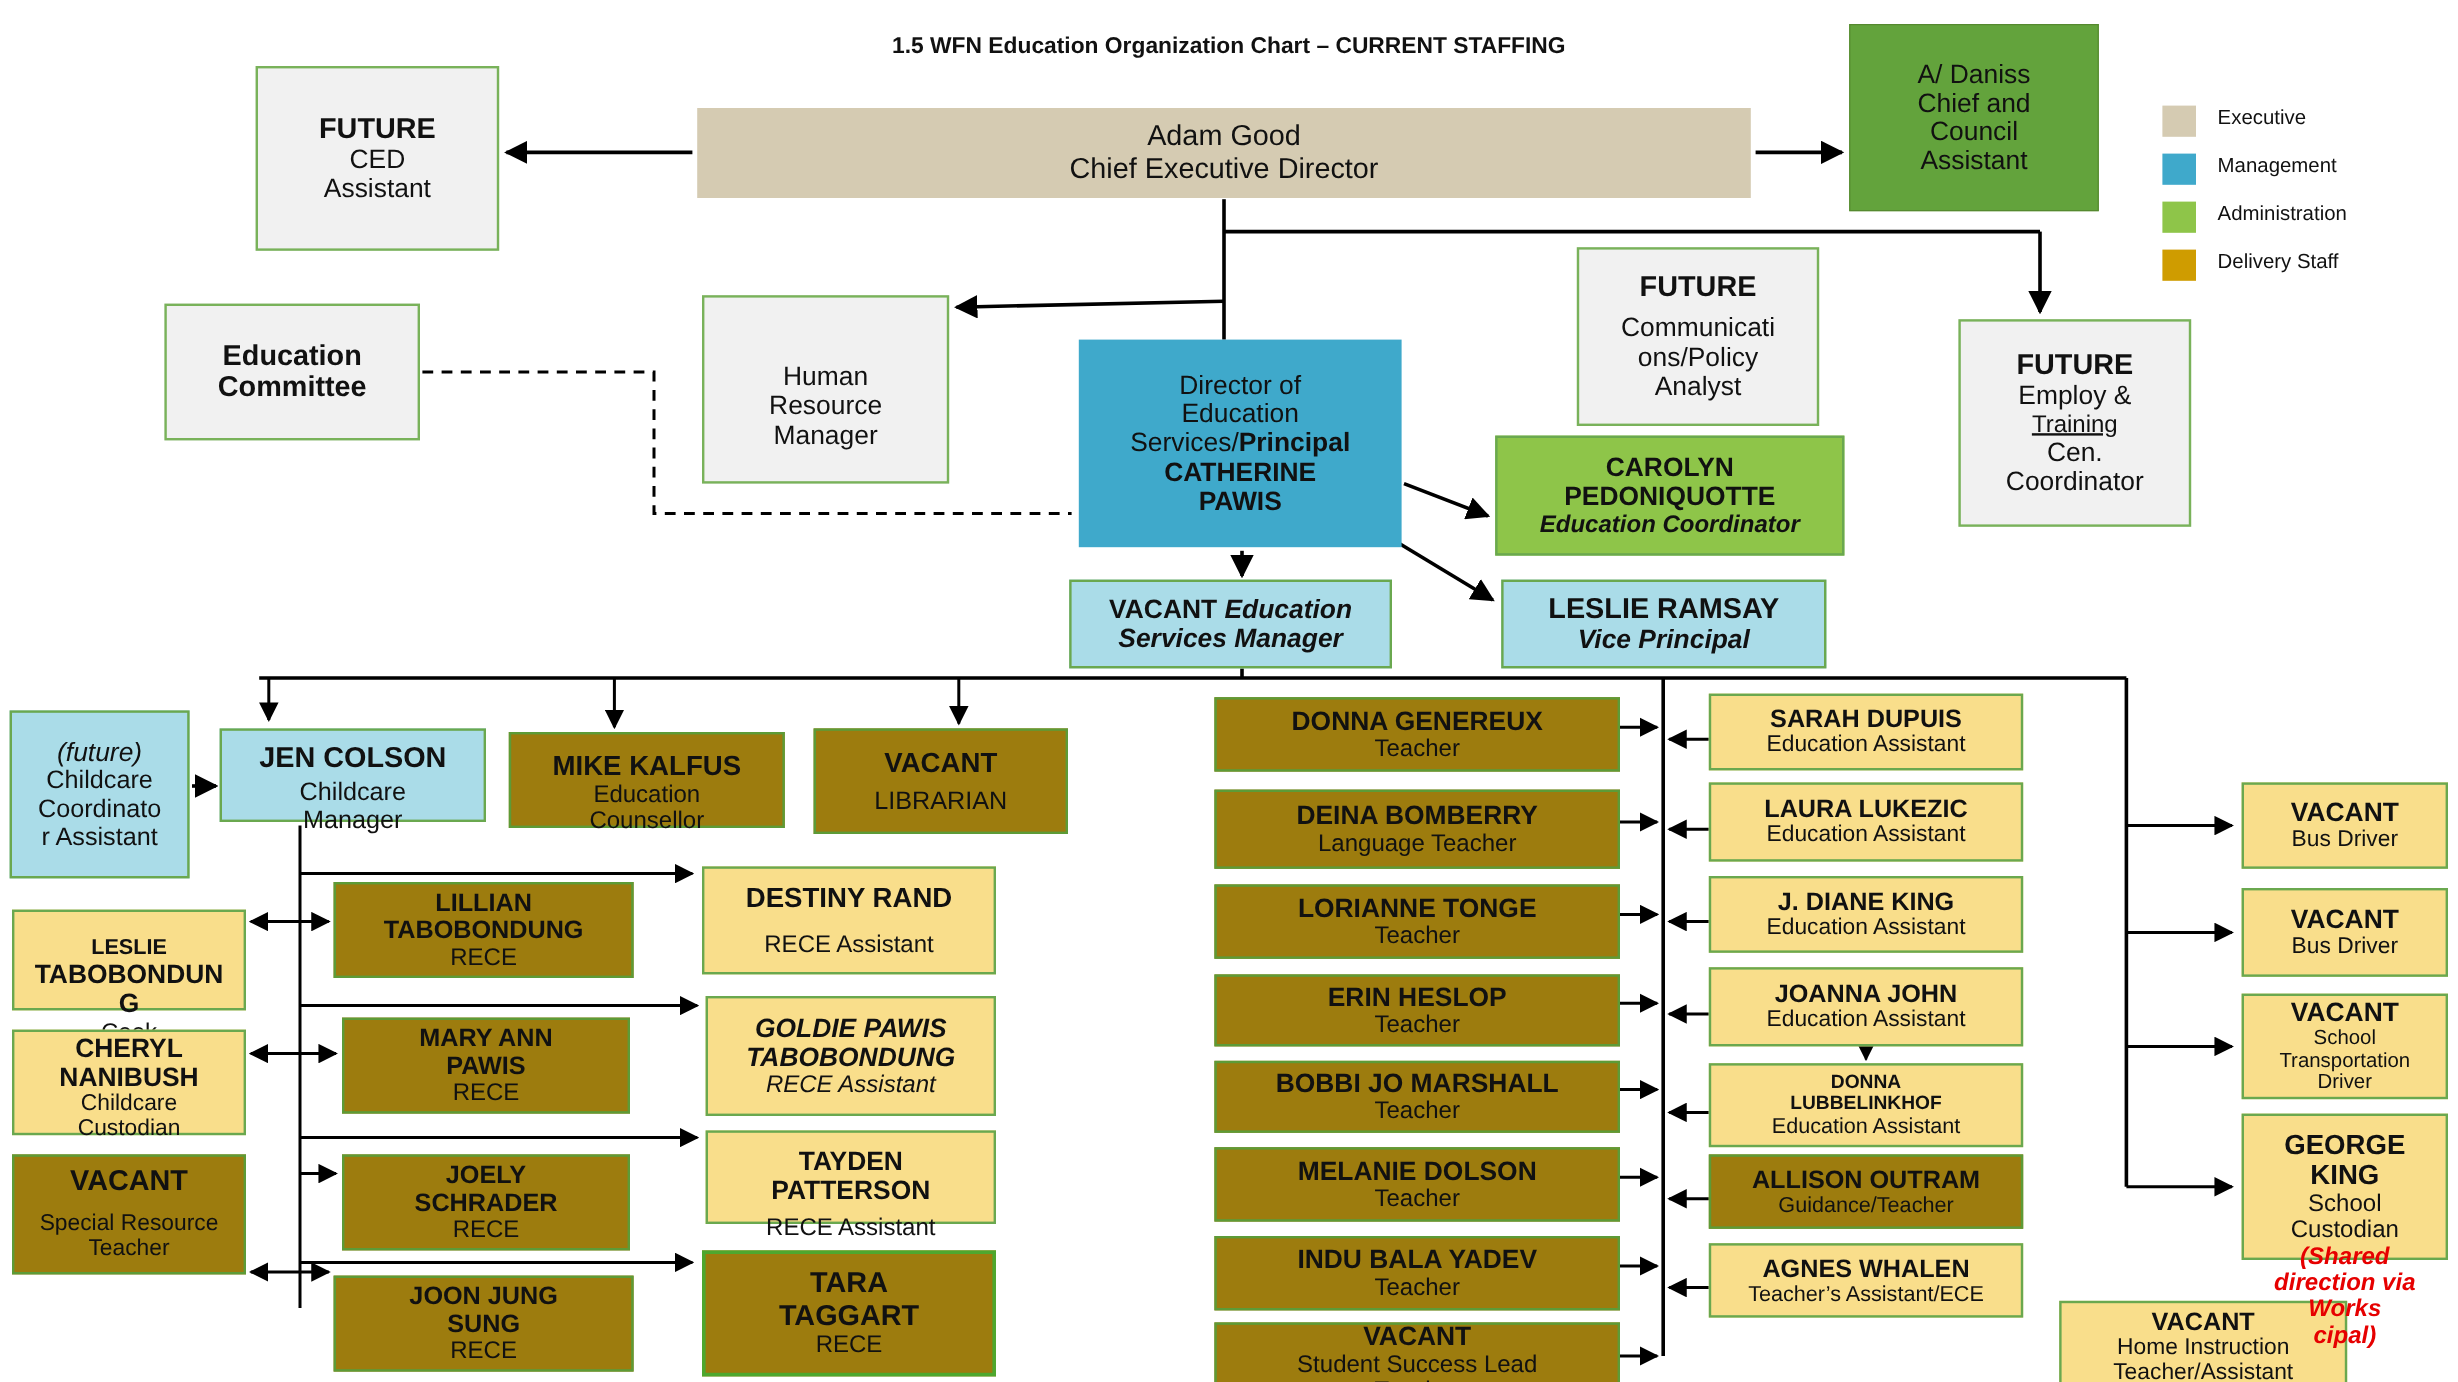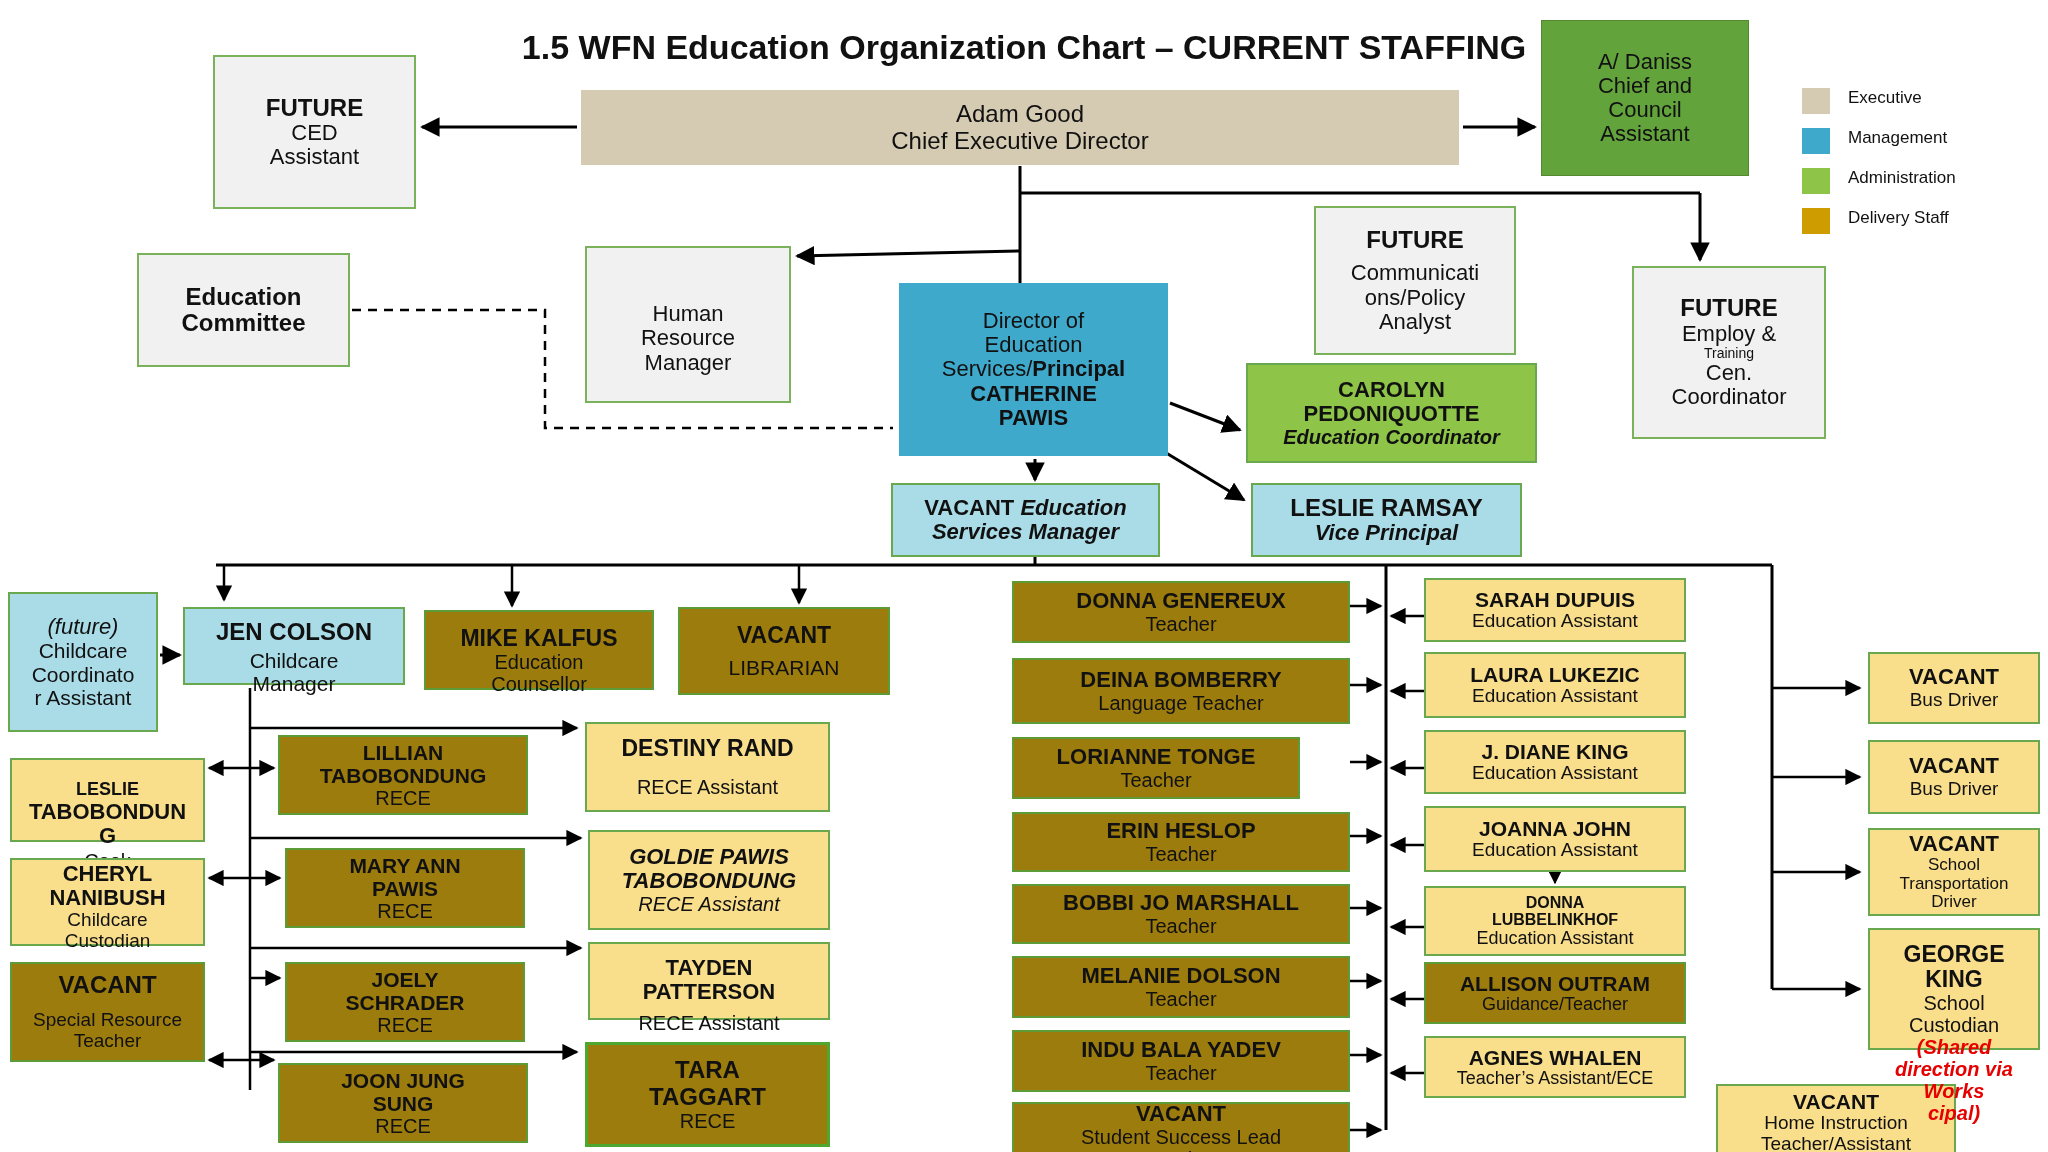--- a/index.html
+++ b/index.html
@@ -1,20 +1,20 @@
 <!DOCTYPE html>
 <html><head>
 <meta charset="utf-8">
 <style>
   html,body{margin:0;padding:0;}
   body{width:2048px;height:1152px;position:relative;overflow:hidden;background:#ffffff;
        font-family:"Liberation Sans","DejaVu Sans",sans-serif;color:#111;}
   #canvas{position:absolute;inset:0;width:2048px;height:1152px;}
   .title{position:absolute;left:50%;top:28px;transform:translateX(-50%);
-         font-size:34px;font-weight:bold;white-space:nowrap;}
+         font-size:19px;font-weight:bold;white-space:nowrap;}
   .node{position:absolute;box-sizing:border-box;display:flex;flex-direction:column;
         justify-content:center;align-items:center;text-align:center;line-height:1.1;overflow:visible;}
   .node.top{justify-content:flex-start;}
   .ln{white-space:nowrap;}
   .b{font-weight:bold;}
   .i{font-style:italic;}
   .r{color:#e60000;}
   .tan{background:#d5cbb2;}
   .blue{background:#3fa9cb;}
   .lblue{background:#aadce8;border:2px solid #6aa84f;}
@@ -156,21 +156,21 @@
       <div class="ln" style="font-size: 22px;">Analyst</div>
     </div>
     <div class="node agreen" style="left: 1246px; top: 363px; width: 291px; height: 100px;">
       <div class="ln b" style="font-size: 22px;">CAROLYN</div>
       <div class="ln b" style="font-size: 22px;">PEDONIQUOTTE</div>
       <div class="ln b i" style="font-size: 20px;">Education Coordinator</div>
     </div>
     <div class="node gray" style="left: 1632px; top: 266px; width: 194px; height: 173px;">
       <div class="ln b" style="font-size: 24px;">FUTURE</div>
       <div class="ln" style="font-size: 22px;">Employ &amp;</div>
-      <div class="ln" style="font-size: 14px;">Training</div>
+      <div class="ln" style="font-size: 20px; text-decoration: underline;">Training</div>
       <div class="ln" style="font-size: 22px;">Cen.</div>
       <div class="ln" style="font-size: 22px;">Coordinator</div>
     </div>
     <div class="node lblue" style="left: 891px; top: 483px; width: 269px; height: 74px;">
       <div class="ln" style="font-size: 22px;"><span class="b ">VACANT </span><span class="b i">Education</span></div>
       <div class="ln b i" style="font-size: 22px;">Services Manager</div>
     </div>
     <div class="node lblue" style="left: 1251px; top: 483px; width: 271px; height: 74px;">
       <div class="ln b" style="font-size: 24px;">LESLIE RAMSAY</div>
       <div class="ln b i" style="font-size: 22px;">Vice Principal</div>
@@ -252,21 +252,21 @@
       <div class="ln" style="font-size: 20px;">RECE</div>
     </div>
     <div class="node gold" style="left: 1012px; top: 581px; width: 338px; height: 62px;">
       <div class="ln b" style="font-size: 22px;">DONNA GENEREUX</div>
       <div class="ln" style="font-size: 20px;">Teacher</div>
     </div>
     <div class="node gold" style="left: 1012px; top: 658px; width: 338px; height: 66px;">
       <div class="ln b" style="font-size: 22px;">DEINA BOMBERRY</div>
       <div class="ln" style="font-size: 20px;">Language Teacher</div>
     </div>
-    <div class="node gold" style="left: 1012px; top: 737px; width: 288px; height: 62px;">
+    <div class="node gold" style="left: 1012px; top: 737px; width: 338px; height: 62px;">
       <div class="ln b" style="font-size: 22px;">LORIANNE TONGE</div>
       <div class="ln" style="font-size: 20px;">Teacher</div>
     </div>
     <div class="node gold" style="left: 1012px; top: 812px; width: 338px; height: 60px;">
       <div class="ln b" style="font-size: 22px;">ERIN HESLOP</div>
       <div class="ln" style="font-size: 20px;">Teacher</div>
     </div>
     <div class="node gold" style="left: 1012px; top: 884px; width: 338px; height: 60px;">
       <div class="ln b" style="font-size: 22px;">BOBBI JO MARSHALL</div>
       <div class="ln" style="font-size: 20px;">Teacher</div>

